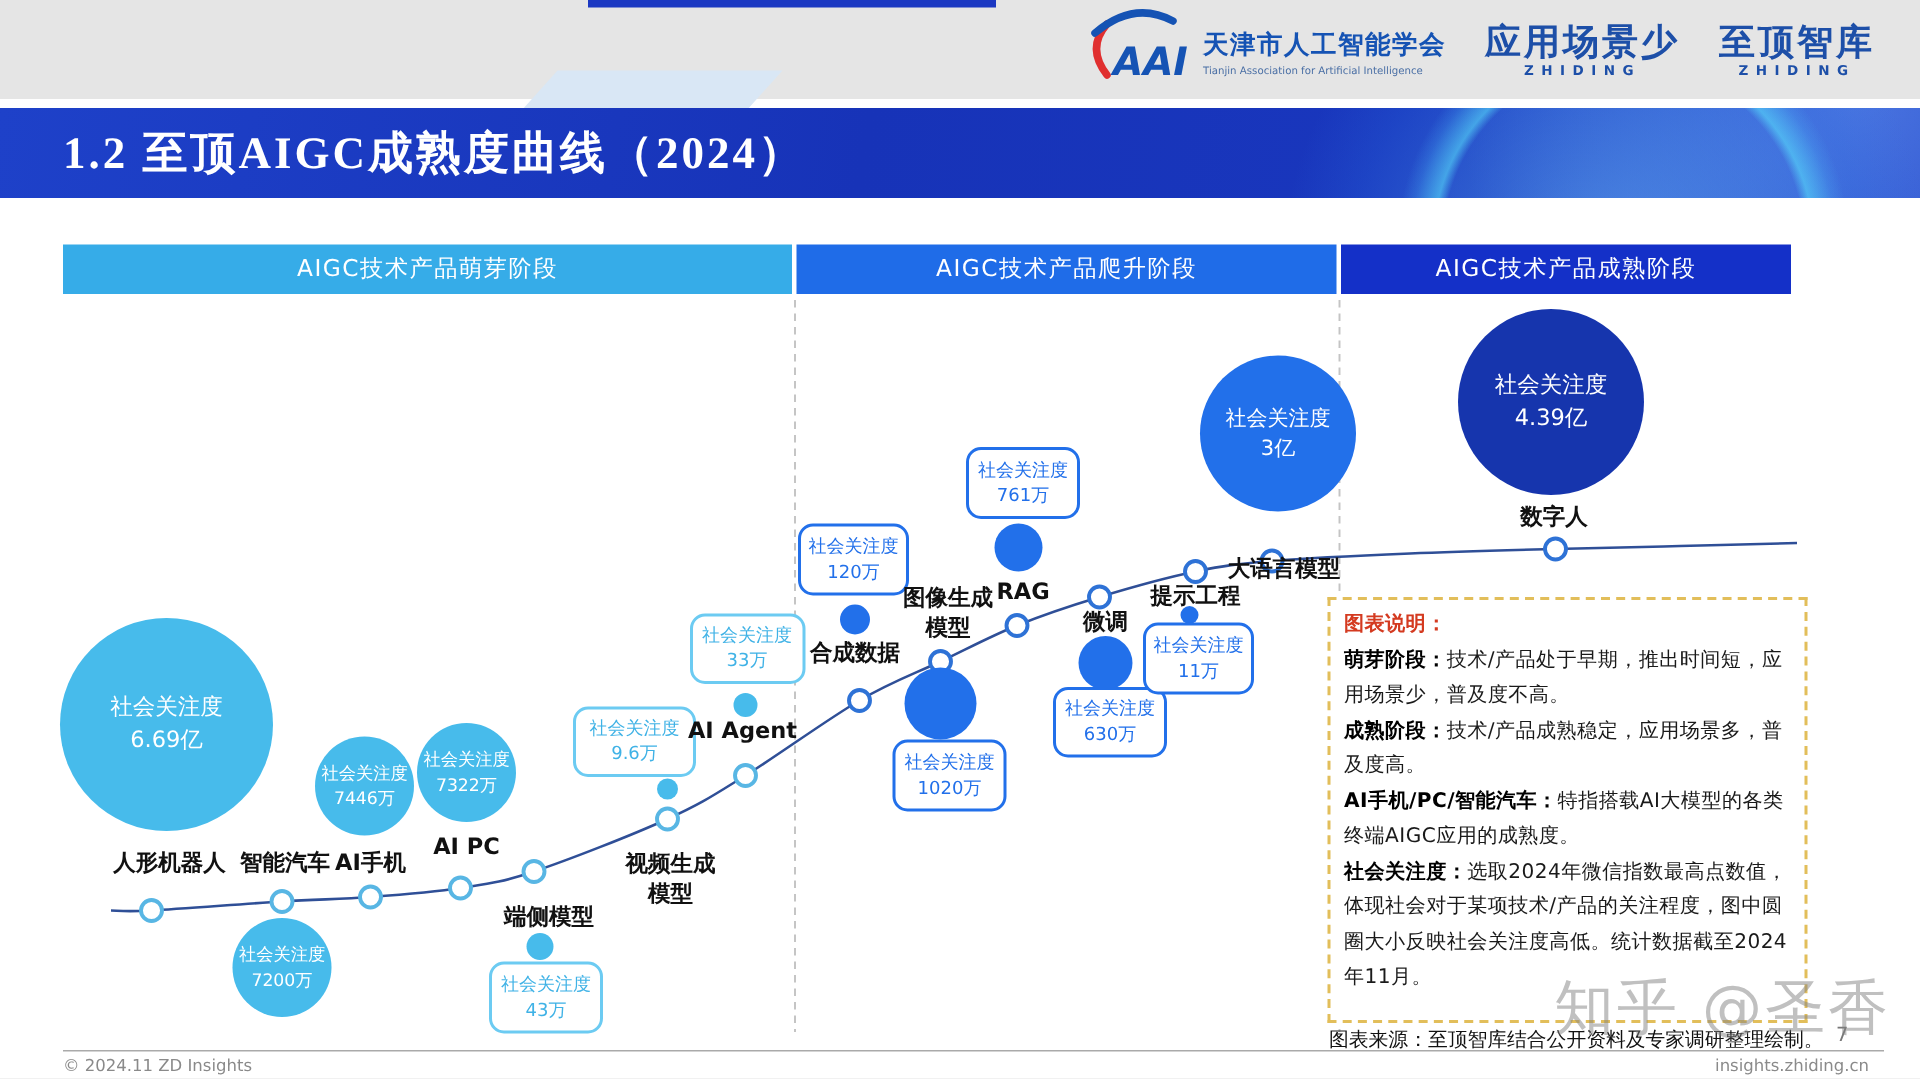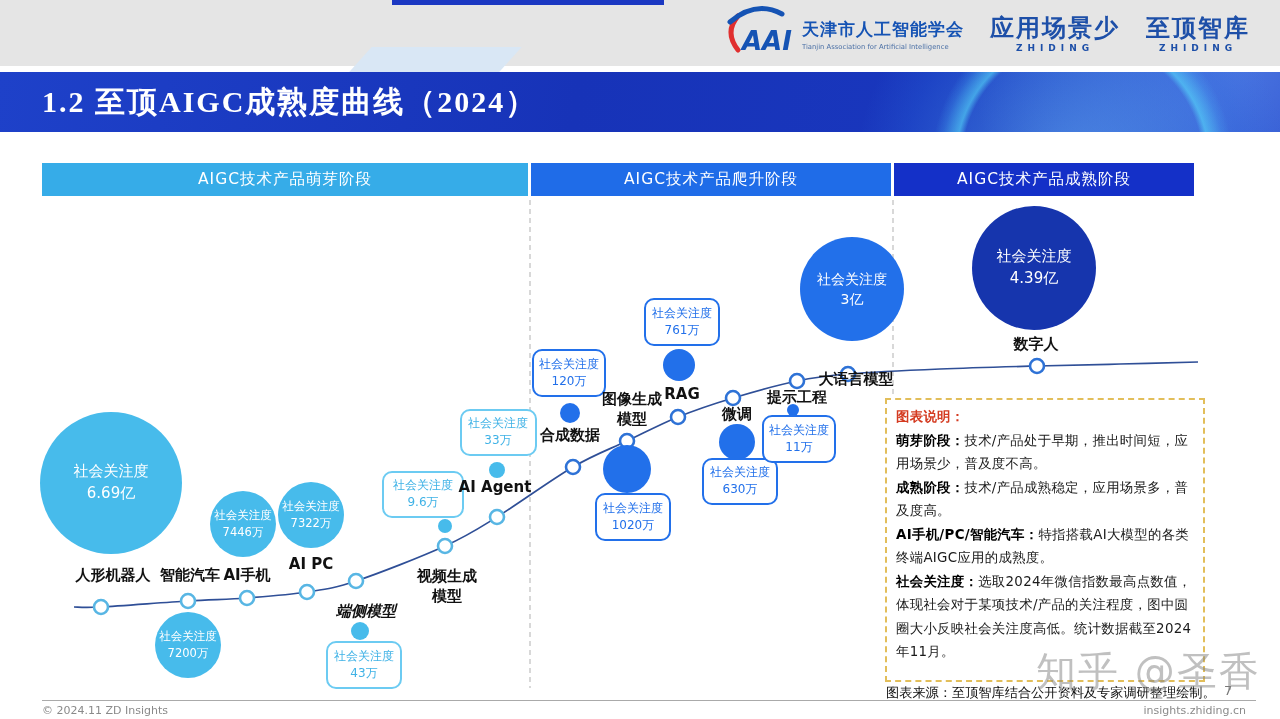--- a/index.html
+++ b/index.html
@@ -146,21 +146,21 @@
       <div class="item-label" style="left: 190px; top: 576px;">智能汽车</div>
       <div class="bubble sprout" style="left: 210px; top: 491px; height: 66px; width: 66px; font-size: 11.5px;">社会关注度
 7446万</div>
       <div class="item-label" style="left: 247px; top: 576px;">AI手机</div>
       <div class="bubble sprout" style="left: 278px; top: 482px; height: 66px; width: 66px; font-size: 11.5px;">社会关注度
 7322万</div>
       <div class="item-label" style="left: 311px; top: 565px;">AI PC</div>
       <div class="dot sprout" style="left: 351px; top: 622px; height: 18px; width: 18px;"></div>
       <div class="callout sprout" style="left: 326px; top: 641px; width: 72px; height: 44px;">社会关注度
 43万</div>
-      <div class="item-label" style="left: 366px; top: 612px; font-style: italic;">端侧模型</div>
+      <div class="item-label" style="left: 366px; top: 612px;">端侧模型</div>
       <div class="dot sprout" style="left: 438px; top: 519px; height: 14px; width: 14px;"></div>
       <div class="callout sprout" style="left: 382px; top: 470.5px; width: 78px; height: 43px;">社会关注度
 9.6万</div>
       <div class="item-label" style="left: 447px; top: 586px;">视频生成
 模型</div>
       <div class="dot sprout" style="left: 489px; top: 462px; height: 16px; width: 16px;"></div>
       <div class="callout sprout" style="left: 459.5px; top: 408.5px; width: 73px; height: 43px;">社会关注度
 33万</div>
       <div class="item-label" style="left: 495px; top: 488px;">AI Agent</div>
       <div class="dot climb" style="left: 560px; top: 403px; height: 20px; width: 20px;"></div>

